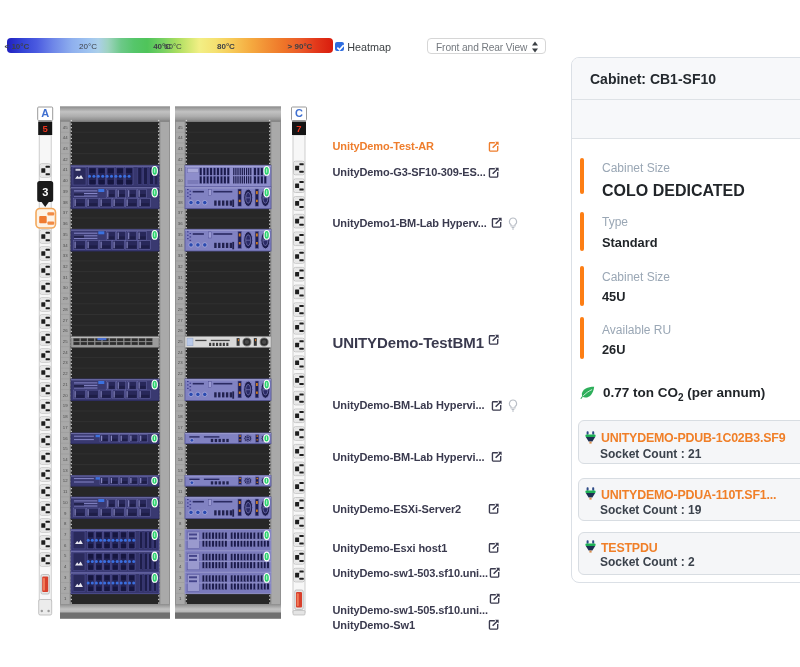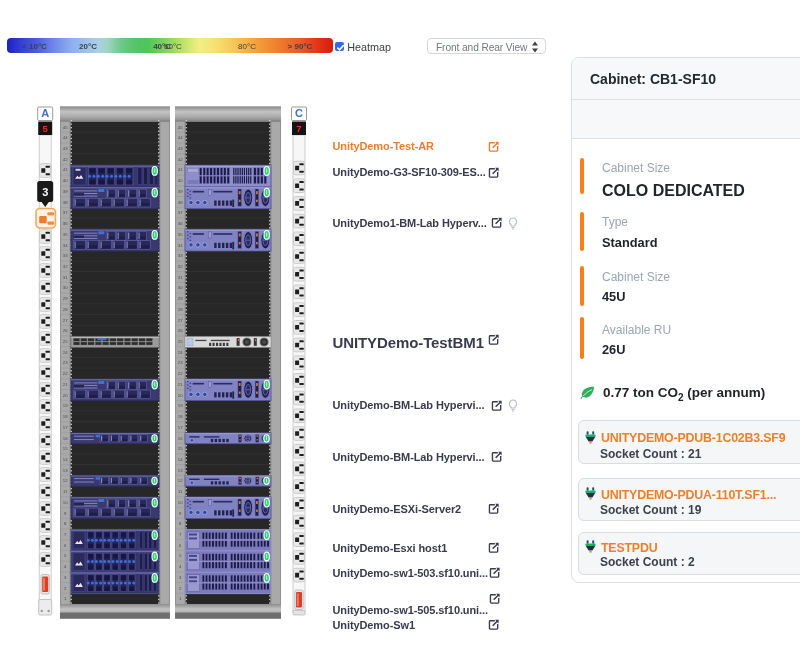--- a/index.html
+++ b/index.html
@@ -1869,25 +1869,25 @@
     <rect x="257.2" y="583.0" width="2.2" height="6.7" fill="#1a1a4a" stroke="#8888c0" stroke-width="0.3"></rect>
     <rect x="260.5" y="583.0" width="2.2" height="6.7" fill="#1a1a4a" stroke="#8888c0" stroke-width="0.3"></rect>
     <rect x="263.7" y="583.0" width="2.2" height="6.7" fill="#1a1a4a" stroke="#8888c0" stroke-width="0.3"></rect>
     <rect x="266.9" y="583.0" width="2.2" height="6.7" fill="#1a1a4a" stroke="#8888c0" stroke-width="0.3"></rect>
     <line x1="185.0" y1="583.0" x2="271.0" y2="583.0" stroke="#9a9ad0" stroke-width="0.8"></line>
     <ellipse cx="266.7" cy="577.9" rx="2.7" ry="4.4" fill="#2bd36e" stroke="#ffffff" stroke-width="1.1"></ellipse>
     <path d="M 266.7 575.9 L 266.7 579.4" stroke="#d9f7e7" stroke-width="0.9" fill="none" stroke-linecap="round"></path>
   </svg>
 
 <div style="position:absolute;left:7px;top:38px;width:326px;height:14.5px;border-radius:4px;background:linear-gradient(to right,#2020c0 0%,#3545d6 5%,#4a5ae0 9%,#6d85e8 14%,#8fb0ee 20%,#9fc4f0 25%,#abcfe9 28%,#9ed3c0 31%,#6cc988 35%,#55c66a 39%,#4fc45a 43%,#79d163 48%,#a8dd60 52%,#d4e873 56%,#f2ef85 59%,#f5e171 64%,#f7ca58 69%,#f5a93f 75%,#f29336 79%,#ef7428 85%,#ea5a2a 90%,#e2371a 95%,#d91c0d 100%)"></div>
-<div style="position:absolute;left:4.5px;top:41.5px;width:60px;text-align:center;font-size:8px;font-weight:bold;color:#3d4147">&lt; 10°C</div>
-<div style="position:absolute;left:58px;top:41.5px;width:60px;text-align:center;font-size:8px;font-weight:bold;color:#3d4147">20°C</div>
+<div style="position:absolute;left:4.5px;top:41.5px;width:60px;text-align:left;font-size:8px;font-weight:bold;color:#3d4147">&lt; 10°C</div>
+<div style="position:absolute;left:58px;top:41.5px;width:60px;text-align:center;font-size:8px;font-weight:normal;color:#3d4147">20°C</div>
 <div style="position:absolute;left:111px;top:41.5px;width:60px;text-align:right;font-size:8px;font-weight:bold;color:#3d4147">40°C</div>
 <div style="position:absolute;left:164px;top:41.5px;width:60px;text-align:left;font-size:8px;font-weight:normal;color:#3d4147">60°C</div>
-<div style="position:absolute;left:217px;top:41.5px;width:60px;text-align:center;font-size:8px;font-weight:normal;color:#3d4147">80°C</div>
+<div style="position:absolute;left:217px;top:41.5px;width:60px;font-size:8px;font-weight:bold;color:#3d4147">80°C</div>
 <div style="position:absolute;left:270px;top:41.5px;width:60px;text-align:center;font-size:8px;font-weight:bold;color:#3d4147">&gt; 90°C</div>
 <div style="position:absolute;left:335px;top:41.8px;width:9.2px;height:9.2px;background:#2d6ce0;border-radius:2px"></div>
 <svg width="9" height="9" viewBox="0 0 10 10" style="position:absolute;left:335.8px;top:42.6px">
     <path d="M1.5 5.2 L4 7.6 L8.6 2.4" stroke="#fff" stroke-width="1.8" fill="none"></path>
   </svg>
 <div style="position:absolute;left:347.3px;top:41px;font-size:10.8px;color:#3c4043">Heatmap</div>
 <div style="position:absolute;left:427px;top:38px;width:118.5px;height:16px;border:1px solid #d6d6d6;border-radius:4px;box-sizing:border-box;background:#fff"></div>
 <div style="position:absolute;left:436px;top:41.5px;font-size:10.2px;letter-spacing:-0.1px;color:#74797f">Front and Rear View</div>
 <svg width="8" height="12" viewBox="0 0 8 12" style="position:absolute;left:530.5px;top:40.5px">
     <path d="M4 0.5 L7 4.5 L1 4.5 Z M4 11.5 L7 7.5 L1 7.5 Z" fill="#3a3f44"></path>

